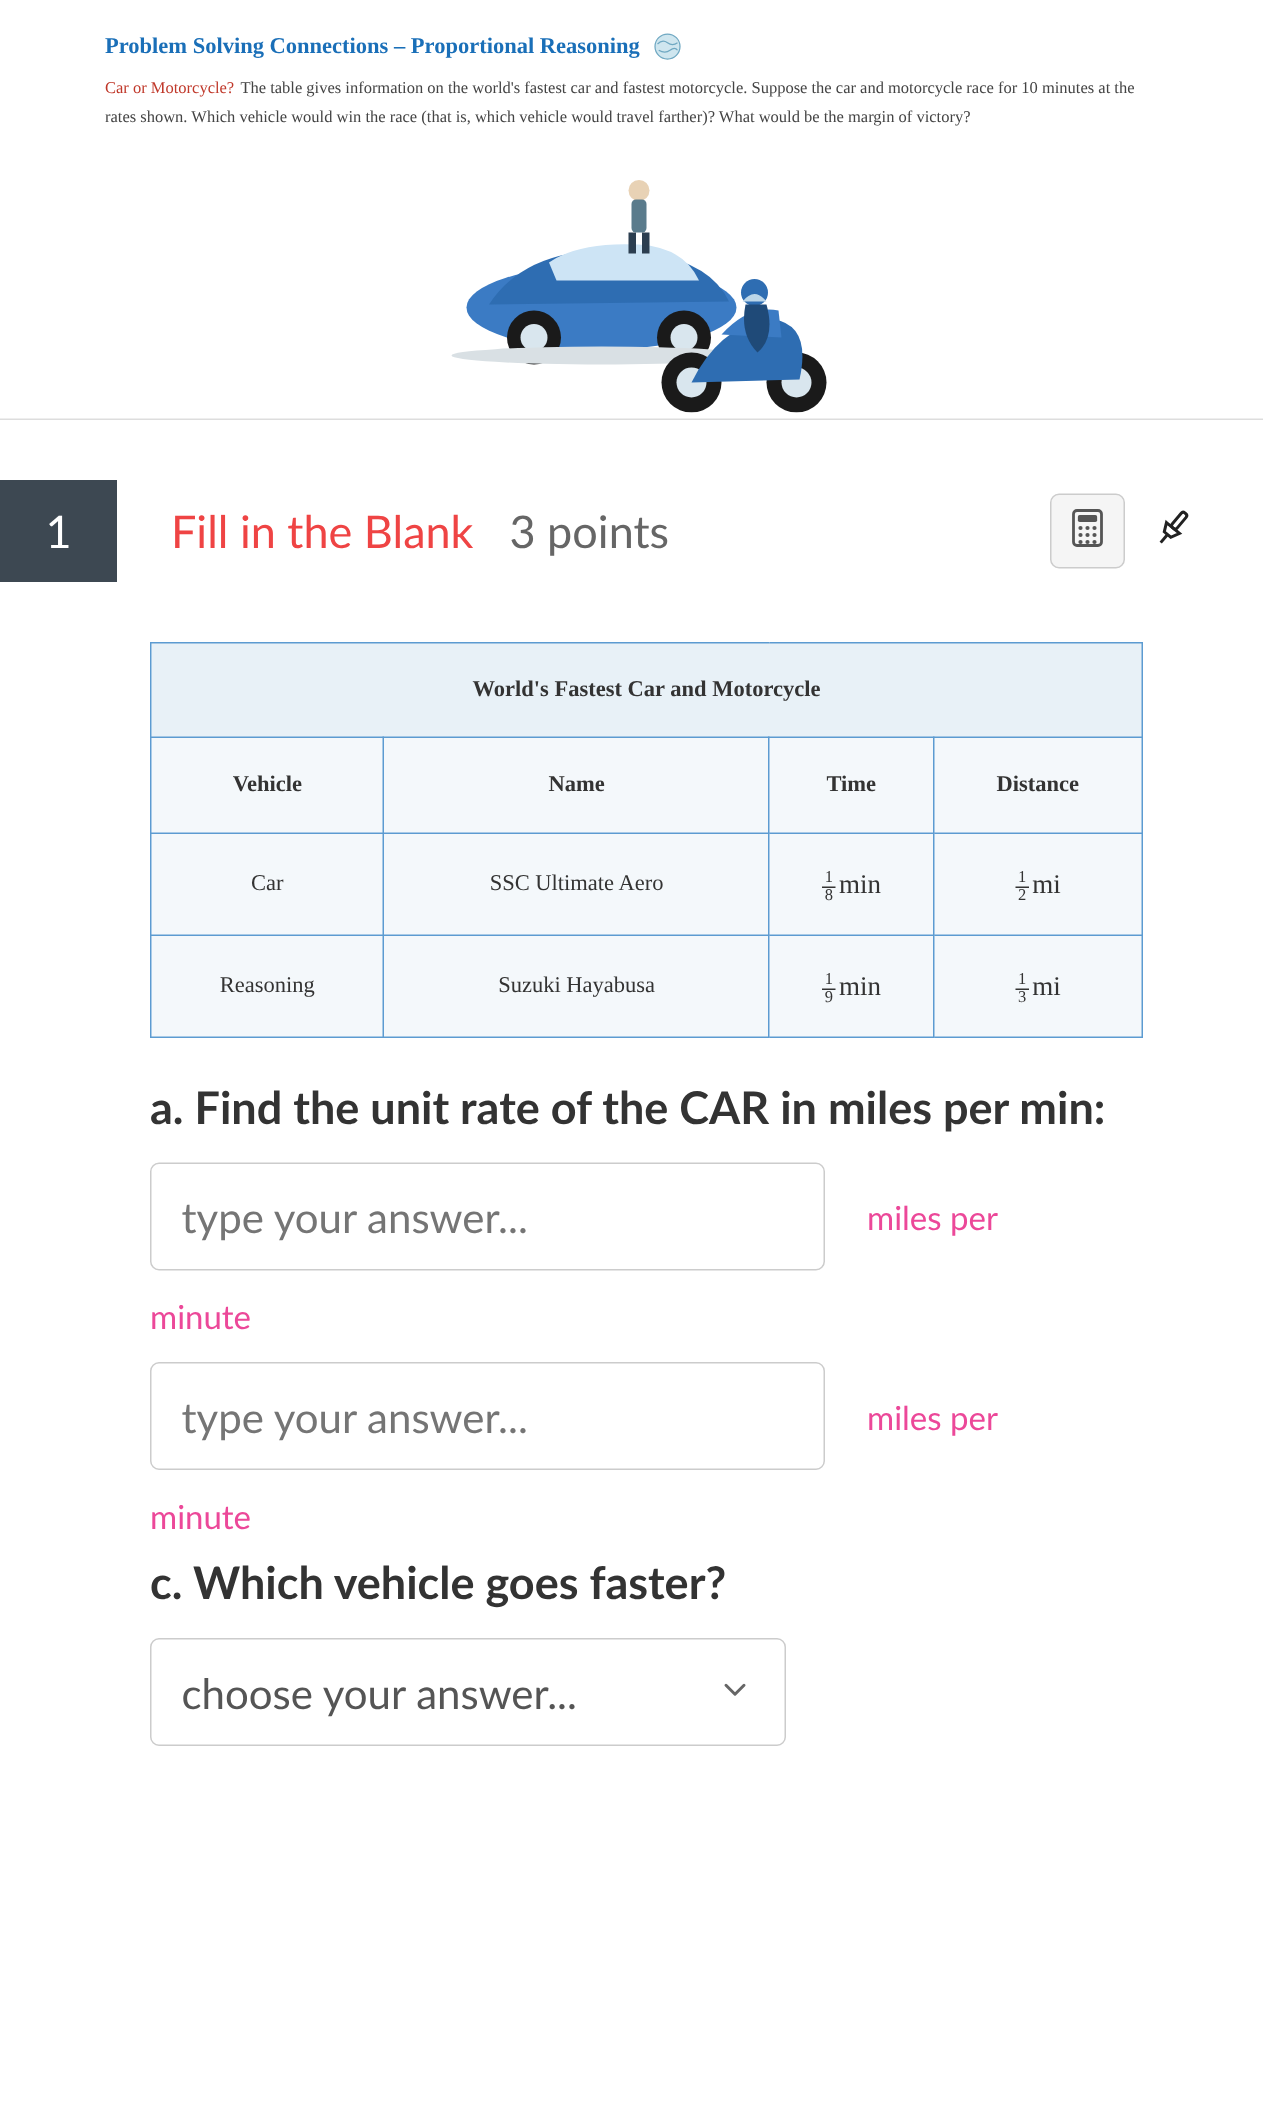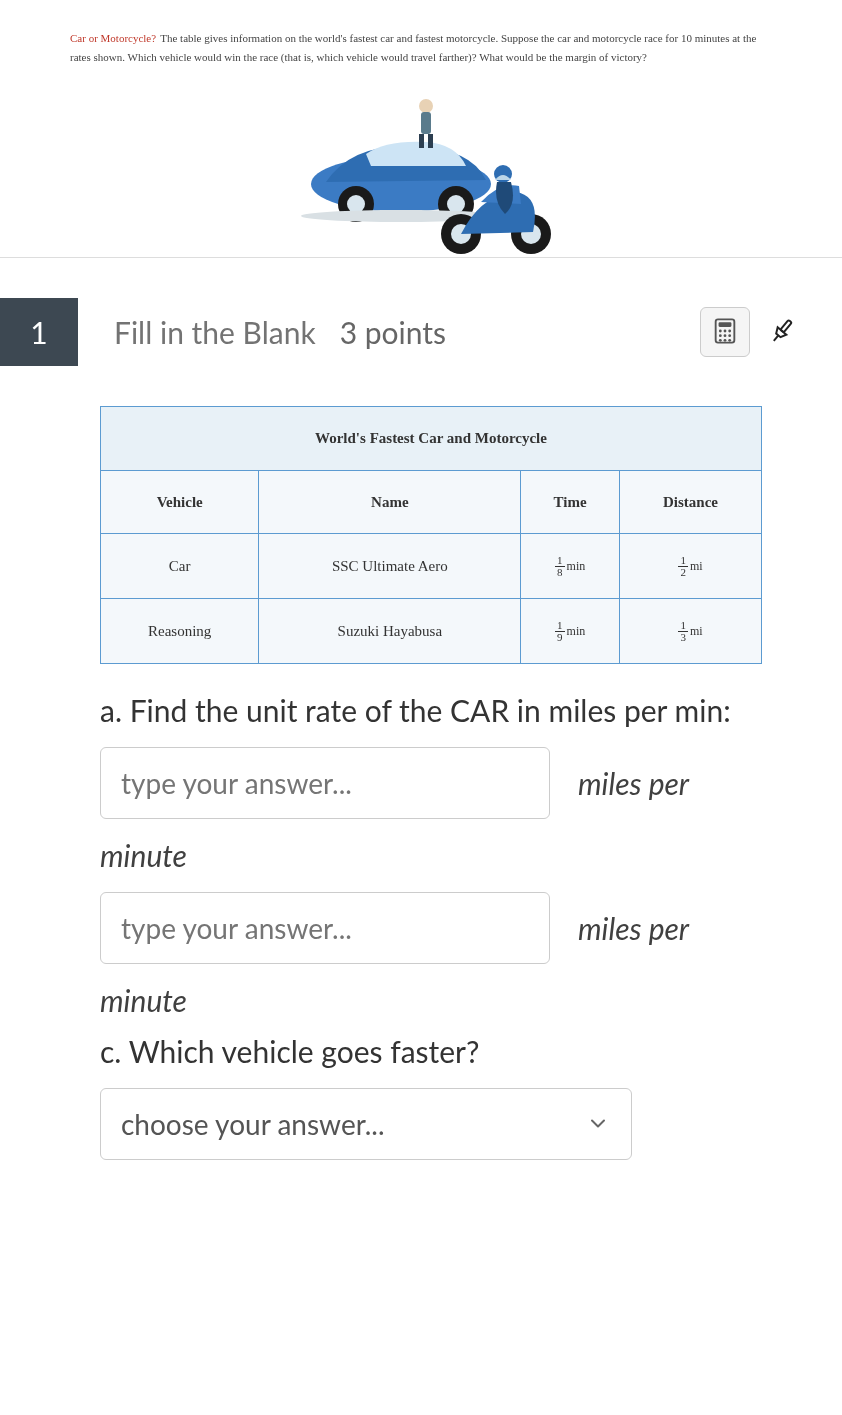--- a/index.html
+++ b/index.html
@@ -67,21 +67,21 @@
     align-items: center;
     justify-content: center;
     flex-shrink: 0;
   }
   .qtitle-row {
     display: flex;
     align-items: center;
     flex: 1;
   }
   .qtype {
-    color: #737373;
+    color: #ef4444;
     font-size: 30px;
     font-weight: 400;
   }
   .qpoints {
     color: #666;
     font-size: 30px;
     font-weight: 400;
     margin-left: 24px;
   }
   .header-tools {
@@ -135,67 +135,77 @@
   .frac {
     display: inline-flex;
     flex-direction: column;
     align-items: center;
     font-size: 11px;
     line-height: 1;
     vertical-align: middle;
   }
   .frac .num { border-bottom: 1px solid #333; padding: 0 2px; }
   .frac .den { padding: 0 2px; }
-  .unit-after { font-size: 12px; margin-left: 2px; text-align: right; }
-
-  .prompt-line { margin-top: 6px; }
+  .unit-after { font-size: 18px; margin-left: 2px; text-align: right; }
+
+  .prompt-line { margin-top: 6px; font-weight: bold; }
   .answer-input {
     font-size: 28px;
     color: #888;
     padding: 18px 20px;
     border: 1px solid #ccc;
     border-radius: 6px;
     width: 450px;
     margin: 14px 0;
     font-family: inherit;
     outline: none;
   }
   .inline-row { display: flex; align-items: center; gap: 28px; flex-wrap: wrap; }
-  .inline-text { font-size: 30px; color: #404040; font-style: italic; }
+  .inline-text { font-size: 22px; color: #ec4899; }
   .select-wrap {
     position: relative;
     display: inline-block;
     margin: 14px 0;
   }
   .answer-select {
     font-size: 28px;
     color: #555;
     padding: 18px 60px 18px 20px;
     border: 1px solid #ccc;
     border-radius: 6px;
-    width: 532px;
+    width: 424px;
     font-family: inherit;
     appearance: none;
     -webkit-appearance: none;
     background: #fff;
     outline: none;
     cursor: pointer;
   }
   .select-chevron {
     position: absolute;
     right: 22px;
     top: 50%;
     transform: translateY(-50%);
     pointer-events: none;
   }
 </style>
 </head>
 <body>
 
 <div class="problem-header">
+  <div>
+    <span class="problem-title">Problem Solving Connections – Proportional Reasoning</span>
+    <span class="globe-icon">
+      <svg viewBox="0 0 24 24">
+          <circle cx="12" cy="12" r="10" fill="#cfe6ef" stroke="#6fa8c2" stroke-width="1"></circle>
+          <path d="M4 10 Q8 6 12 9 Q16 12 20 9" stroke="#6fa8c2" stroke-width="1" fill="none"></path>
+          <path d="M5 15 Q10 18 14 15 Q18 12 20 15" stroke="#6fa8c2" stroke-width="1" fill="none"></path>
+        </svg>
+    </span>
+  </div>
   <div style="margin-top:6px;">
     <span class="problem-lead">Car or Motorcycle?</span>
     <span class="problem-body-text"> The table gives information on the world's fastest car and fastest motorcycle. Suppose the car and motorcycle race for 10 minutes at the rates shown. Which vehicle would win the race (that is, which vehicle would travel farther)? What would be the margin of victory?</span>
   </div>
   <div class="car-moto-illustration">
     <svg viewBox="0 0 300 180">
 
       <ellipse cx="130" cy="110" rx="90" ry="28" fill="#3b7bc4"></ellipse>
       <path d="M55 108 Q80 70 140 72 Q200 74 215 106 Z" fill="#2e6db2"></path>
       <path d="M95 80 Q115 66 155 68 Q185 70 195 92 L100 92 Z" fill="#cde4f5"></path>

